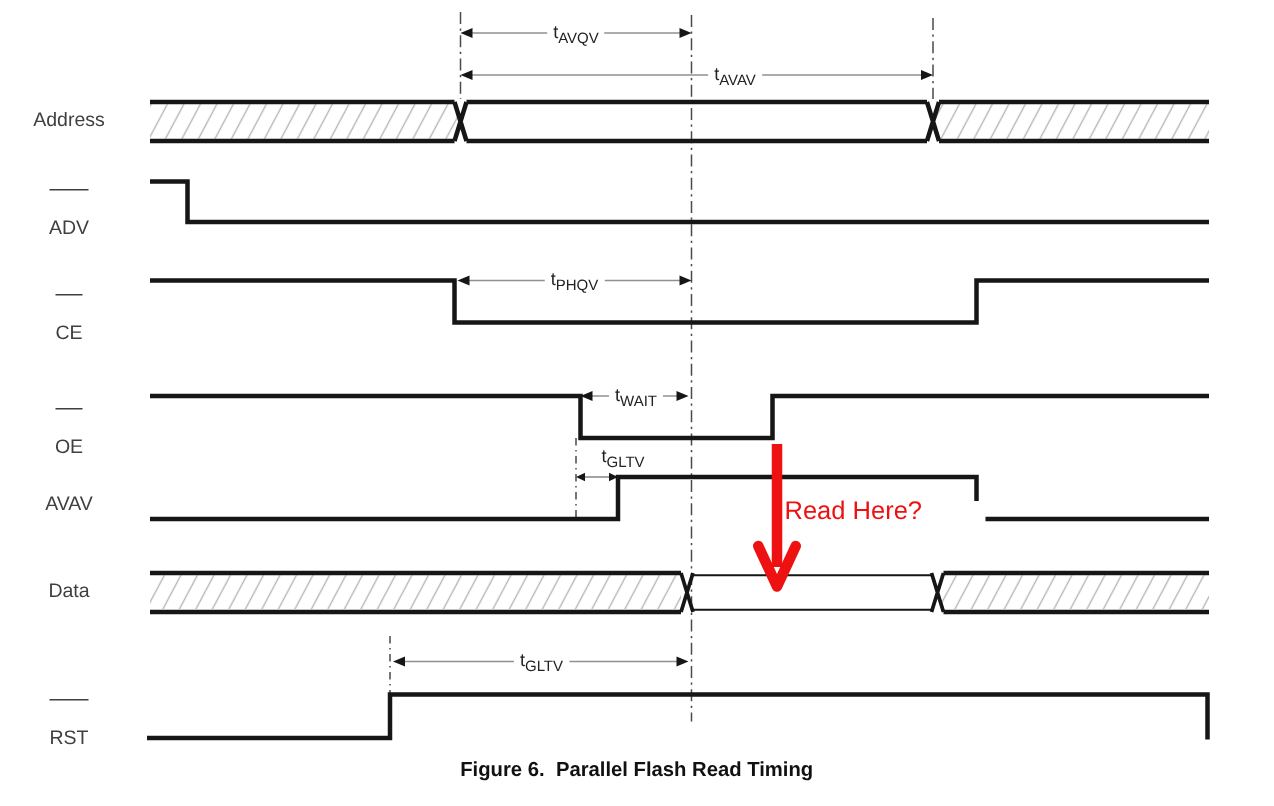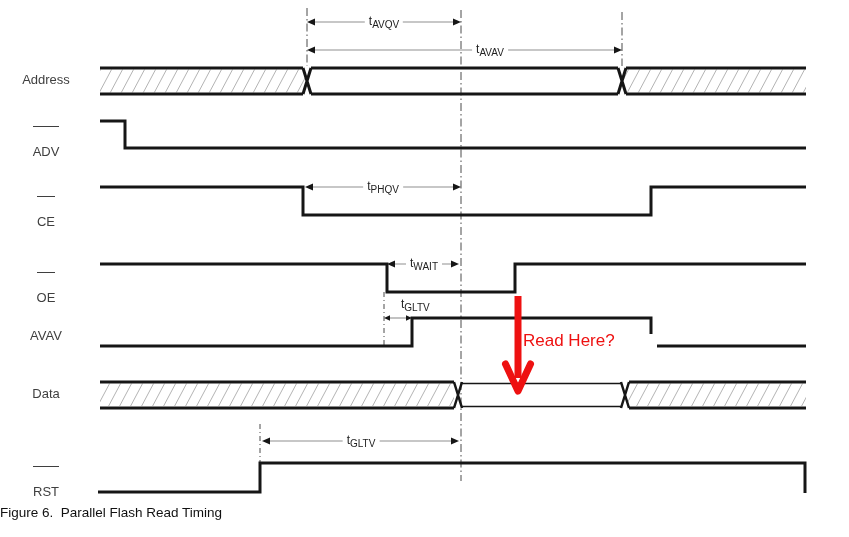--- a/index.html
+++ b/index.html
@@ -14,21 +14,21 @@
   }
   .ovl{display:inline-block;border-top:1.5px solid #3f3f3f;padding-top:18px;line-height:13px;}
   .tlabel{
     position:absolute;font-size:12px;color:#222;background:#fff;
     padding:0 4px;white-space:nowrap;transform:translateX(-50%);line-height:14px;
   }
   .tlabel sub{font-size:10px;}
   .tlabel.no-mask{background:transparent;transform:none;padding:0;margin-left:20px;}
   .read-here{position:absolute;color:#ee1111;font-size:17px;line-height:14px;}
   .caption{
-    position:absolute;left:0;right:0;text-align:left;font-weight:normal;
+    position:absolute;left:0;right:0;text-align:center;font-weight:bold;
     font-size:13.5px;color:#111;white-space:pre;
   }
 </style>
 </head>
 <body>
 
 <div class="stage">
 
   <svg width="849" height="537" viewBox="0 0 849 537">
     <defs>

